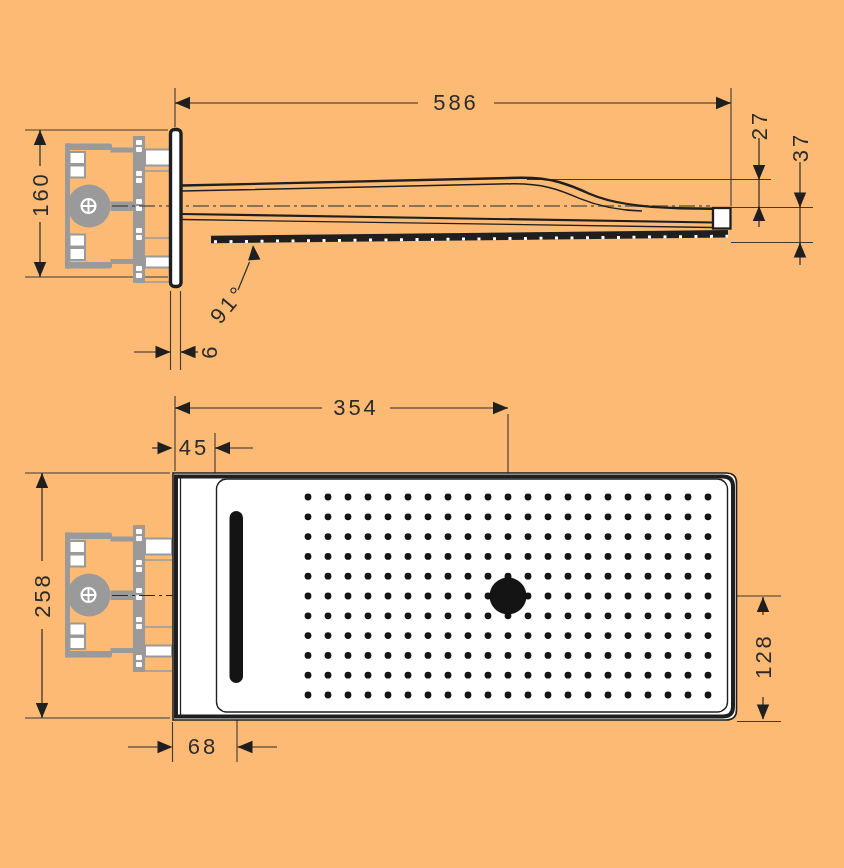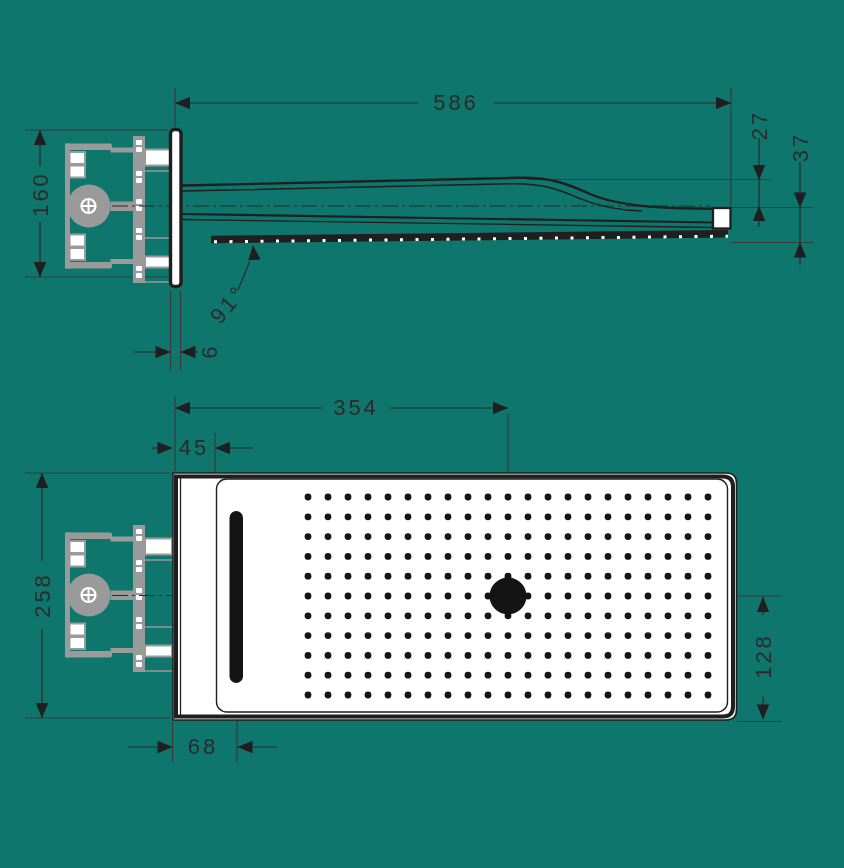--- a/index.html
+++ b/index.html
@@ -1,16 +1,16 @@
 <!DOCTYPE html>
 <html><head>
 <meta charset="utf-8">
 <style>
   html,body{margin:0;padding:0;background:#fff;}
-  .stage{position:relative;width:844px;height:868px;background:#0f766e;overflow:hidden;
+  .stage{position:relative;width:844px;height:868px;background:#fdba74;overflow:hidden;
          font-family:"Liberation Sans", sans-serif;text-align:right;}
   svg{position:absolute;left:0;top:0;}
   .ln   {stroke:#1f1f1f;fill:none;}
   .ext  {stroke:#3a3a3a;stroke-width:1.1;fill:none;}
   .dim  {stroke:#2a2a2a;stroke-width:1.2;fill:none;}
   .cl   {stroke:#2a2a2a;stroke-width:1.1;fill:none;stroke-dasharray:16 4 3 4;}
   .arr  {fill:#1f1f1f;stroke:none;}
   .gf   {fill:#9a9a9a;stroke:none;}
   .wf3  {fill:#ffffff;stroke:#9a9a9a;stroke-width:2;}
   .wf2  {fill:#ffffff;stroke:none;}

